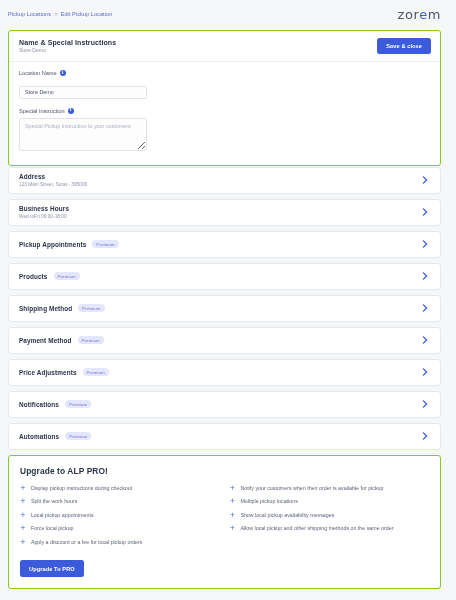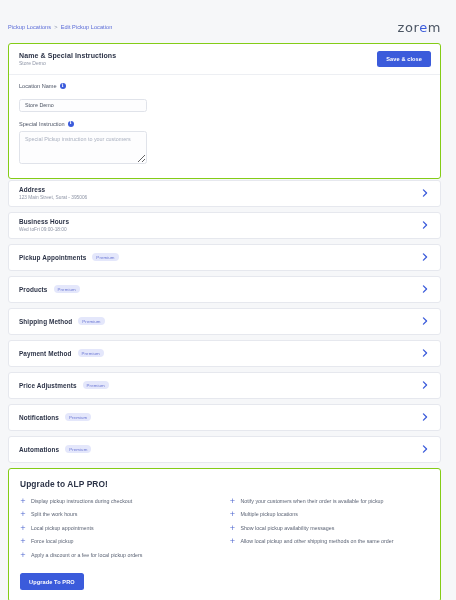--- a/index.html
+++ b/index.html
@@ -3,21 +3,21 @@
 <meta charset="utf-8">
 <style>
   * { box-sizing: border-box; margin: 0; padding: 0; }
   html, body {
     width: 456px;
     height: 600px;
     background: #f6f7f9;
     font-family: "Liberation Sans", sans-serif;
     -webkit-font-smoothing: antialiased;
   }
-  .page { width: 449px; height: 600px; padding: 19px 8px 0 8px; overflow: hidden; }
+  .page { width: 449px; height: 600px; padding: 6px 8px 0 8px; overflow: hidden; }
 
   
   .topbar {
     display: flex; align-items: center; justify-content: space-between;
     height: 16px; margin-bottom: 8px;
   }
   .breadcrumb { font-size: 5.6px; color: #5a6bd8; letter-spacing: .05px; white-space: nowrap; }
   .breadcrumb .sep { color: #8a93a8; margin: 0 1.5px; }
   .breadcrumb .crumb-current { color: #5a6bd8; }
   .logo {

